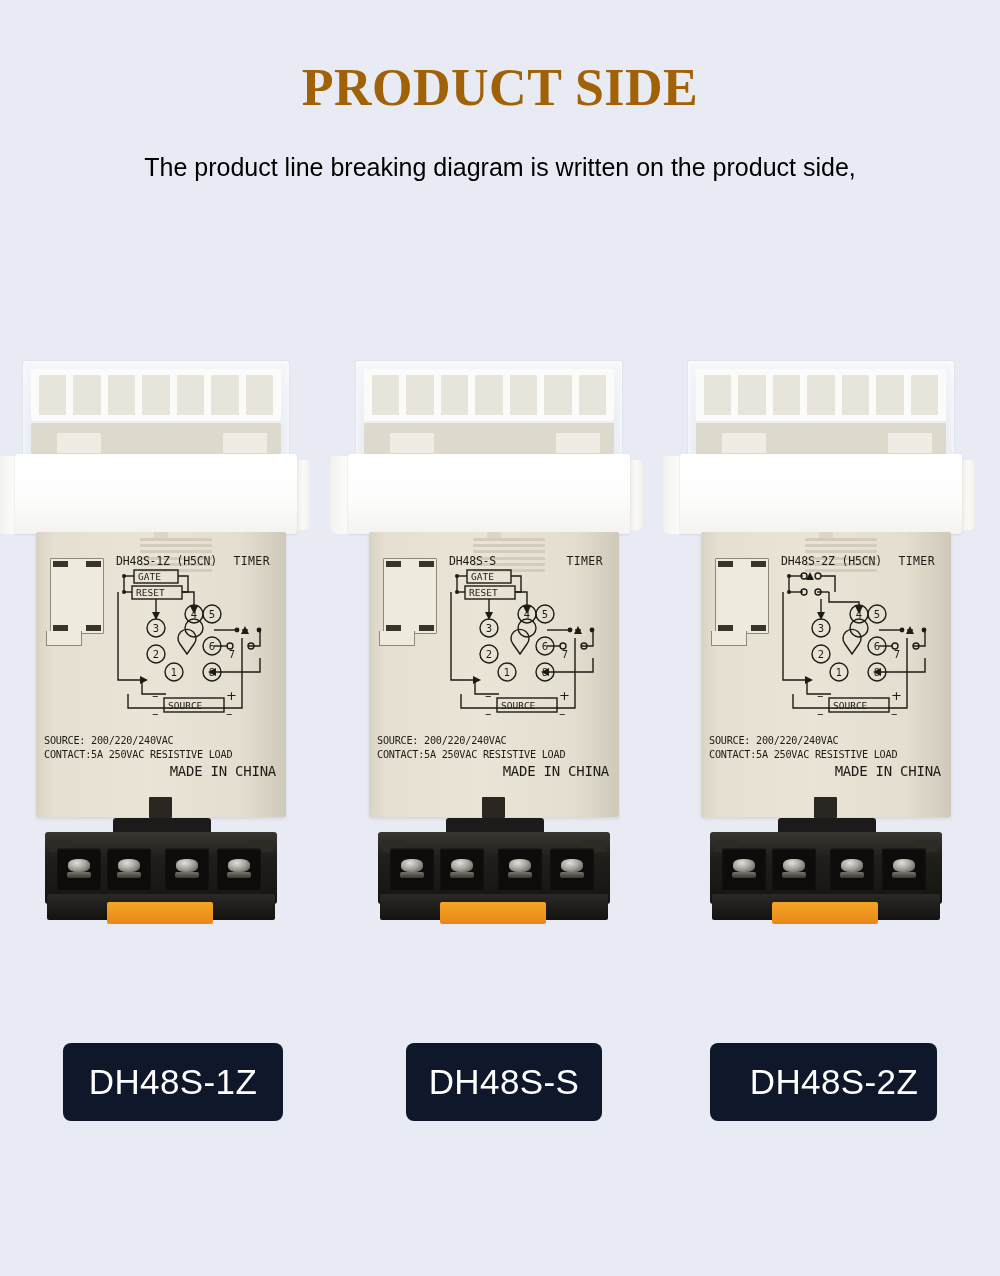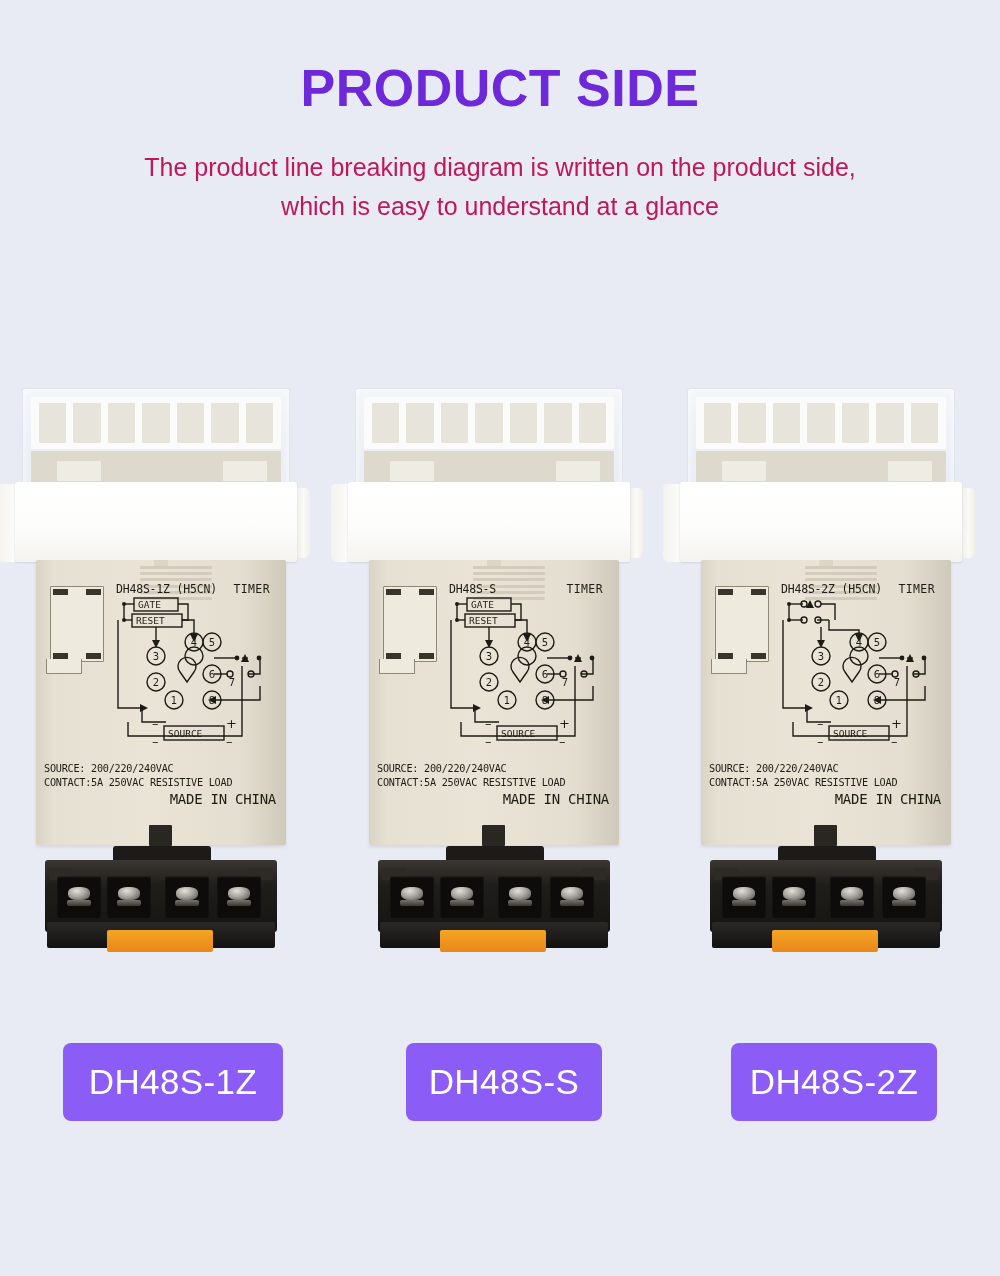--- a/index.html
+++ b/index.html
@@ -8,34 +8,34 @@
     width:1000px;height:1276px;
     background:#e8ebf4;
     font-family:"Liberation Sans", sans-serif;
     overflow:hidden;
     position:relative;
   }
 
   
   .header{ text-align:center; padding-top:58px; }
   .title{
-    font-size:52px; font-weight:bold; color:#6d28d9;
+    font-size:52px; font-weight:bold; color:#a16207;
     letter-spacing:0.5px; line-height:1.16;
-    font-family:Liberation Sans, sans-serif;
+    font-family:Liberation Serif, serif;
   }
   .title .l2{ display:block; }
   .subtitle{
     margin-top:30px;
-    font-size:25px; color:#be185d; line-height:1.55; font-weight:400;
+    font-size:25px; color:#000000; line-height:1.55; font-weight:400;
   }
   .subtitle .s2{ display:block; }
 
   
   .products{
-    position:absolute; top:384px; left:0; width:1000px; height:630px;
+    position:absolute; top:356px; left:0; width:1000px; height:630px;
   }
   .device{ position:absolute; top:0; width:320px; height:630px; }
   .dev0{ left:-2px; }
   .dev1{ left:331px; }
   .dev2{ left:663px; }
 
   
   .cover{
     position:absolute; left:24px; top:4px; width:266px; height:100px;
     background:linear-gradient(180deg,#f4f6fa 0%,#eef1f7 40%,#e9edf4 100%);
@@ -173,39 +173,38 @@
     background:linear-gradient(180deg,#f5a524 0%,#e8871a 100%);
     border-radius:2px;
   }
   .ear{ position:absolute; top:8px; width:24px; height:12px; background:#2e2b27; border-radius:2px; }
   .ear.l{ left:4px; } .ear.r{ right:4px; }
 
   
   .buttons{ position:absolute; top:1043px; left:0; width:1000px; height:78px; }
   .btn{
     position:absolute; top:0; height:78px;
-    background:#8b5cf6; border-radius:8px;
+    background:#0f172a; border-radius:8px;
     display:flex; align-items:center; justify-content:center;
     color:#ffffff; font-size:35px; font-weight:400;
     letter-spacing:.4px;
   }
   .btn0{ left:63px;  width:220px; }
   .btn1{ left:406px; width:196px; }
-  .btn2{ left:731px; width:206px; }
+  .btn2{ left:710px; width:206px;padding-left:21px; }
 </style>
 </head>
 <body>
 
 <div class="header">
   <div class="title">
     <span>PRODUCT SIDE</span>
   </div>
   <div class="subtitle">
     <span>The product line breaking diagram is written on the product side,</span>
-    <span class="s2">which is easy to understand at a glance</span>
   </div>
 </div>
 
 <div class="products">
 
   <div class="device dev0">
     <div class="cover">
       <div class="cover-inner">
         <span class="rib"></span>
         <span class="rib"></span>

